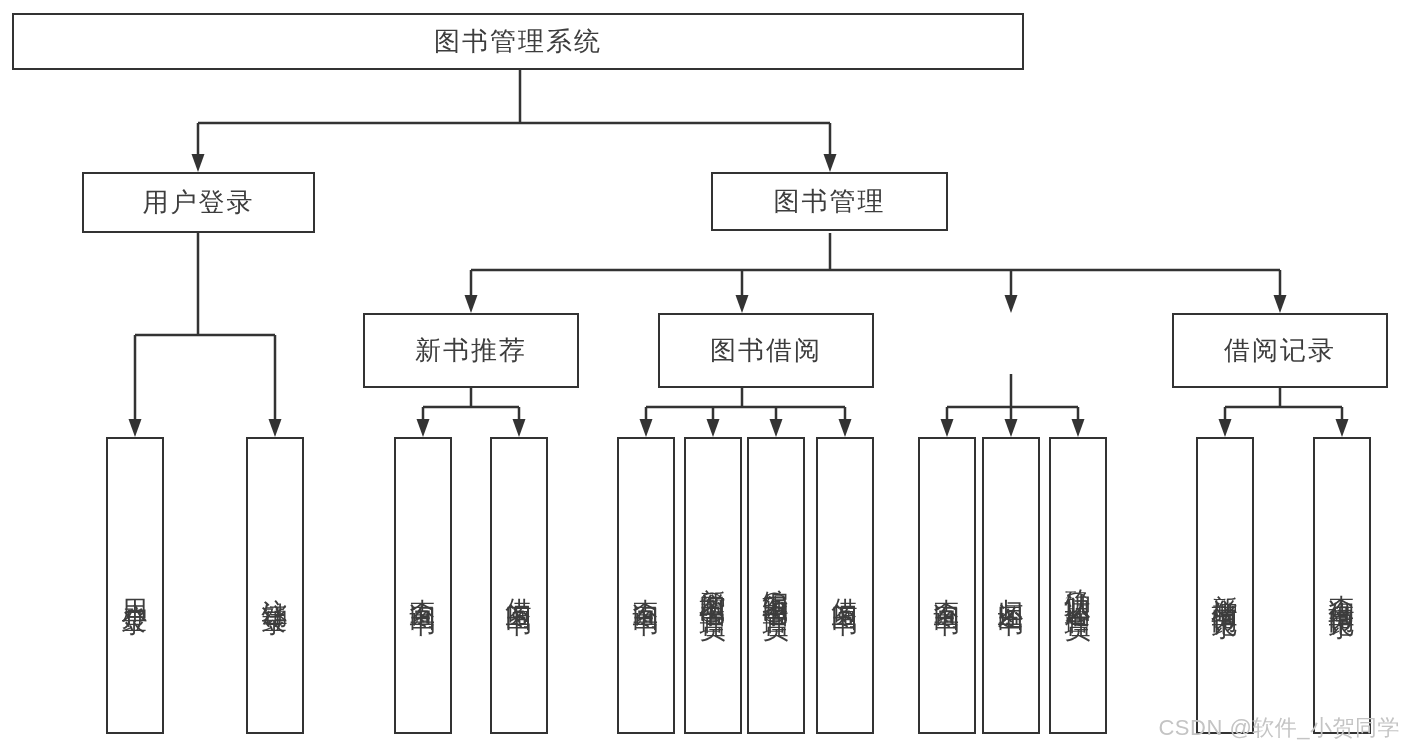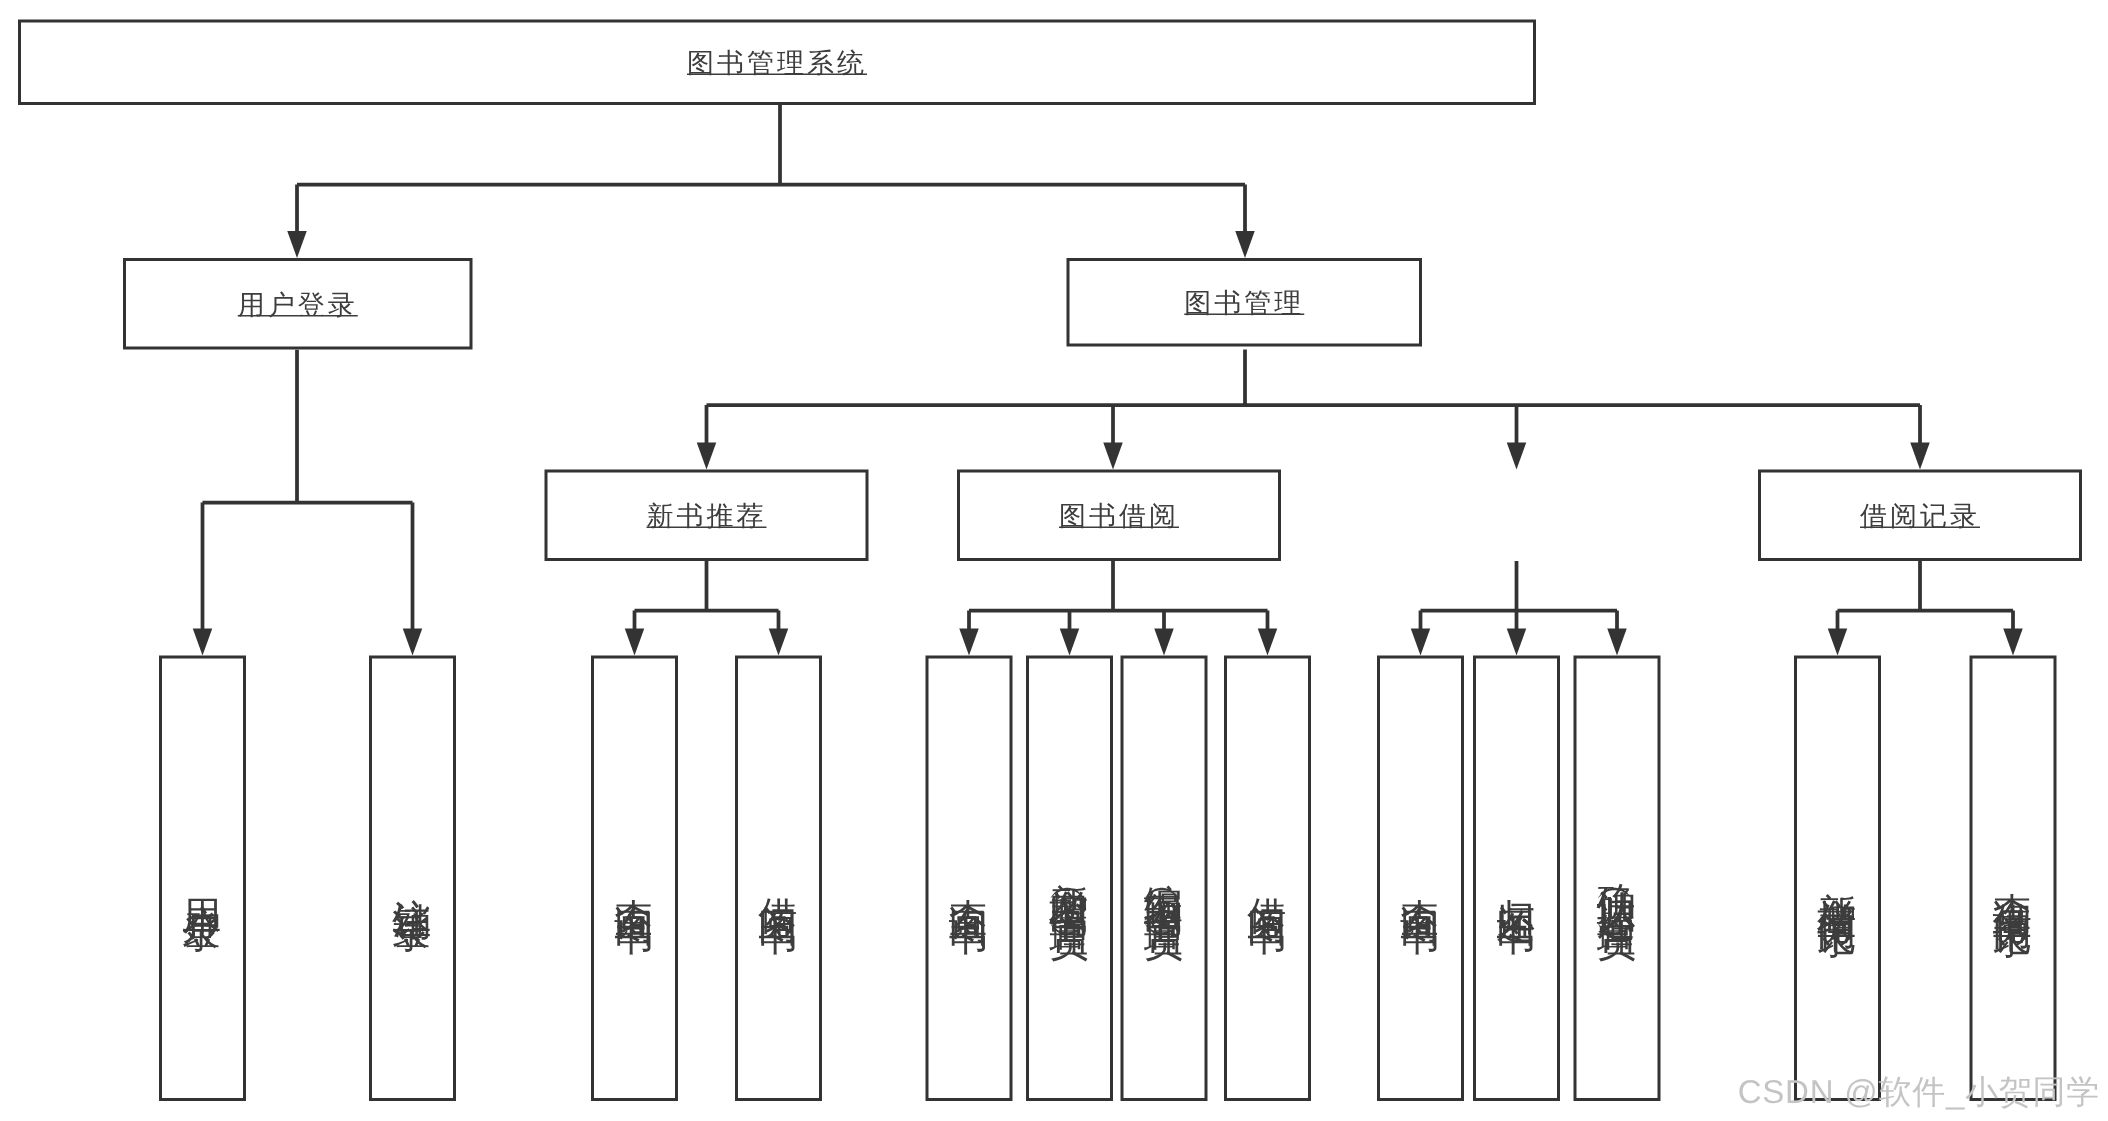--- a/index.html
+++ b/index.html
@@ -26,29 +26,28 @@
     position: absolute;
     box-sizing: border-box;
     border: 2.5px solid #333333;
     background: #ffffff;
     display: flex;
     align-items: center;
     justify-content: center;
     color: #3d3d3d;
   }
   .hbox {
-    font-size: 18px;
+    font-size: 26px;
     letter-spacing: 2px;
     white-space: nowrap;
-    text-decoration: underline;
   }
   .lvl1 { left: 12px;  top: 13px;  width: 1012px; height: 57px; }
   .lvl2a { left: 82px;  top: 172px; width: 233px;  height: 61px; }
   .lvl2b { left: 711px; top: 172px; width: 237px;  height: 59px; }
-  .lvl3 { top: 313px; width: 216px; height: 61px; }
+  .lvl3 { top: 313px; width: 216px; height: 75px; }
   .leaf {
     top: 437px;
     width: 58px;
     height: 297px;
   }
   .vtext {
     writing-mode: vertical-rl;
     text-orientation: mixed;
     font-size: 26px;
     letter-spacing: 4px;
@@ -113,21 +112,21 @@
       <use href="#ah" x="1342" y="437"></use>
     </g>
   </svg>
 
   <div class="box hbox lvl1">图书管理系统</div>
 
   <div class="box hbox lvl2a">用户登录</div>
   <div class="box hbox lvl2b">图书管理</div>
 
   <div class="box hbox lvl3" style="left:363px">新书推荐</div>
-  <div class="box hbox lvl3" style="left:638px">图书借阅</div>
+  <div class="box hbox lvl3" style="left:658px">图书借阅</div>
   <div class="box hbox lvl3" style="left:1172px">借阅记录</div>
 
   <div class="box leaf" style="left:106px">
     <span class="vtext">用户登录</span>
   </div>
   <div class="box leaf" style="left:246px">
     <span class="vtext">注销登录</span>
   </div>
 
   <div class="box leaf" style="left:394px">

